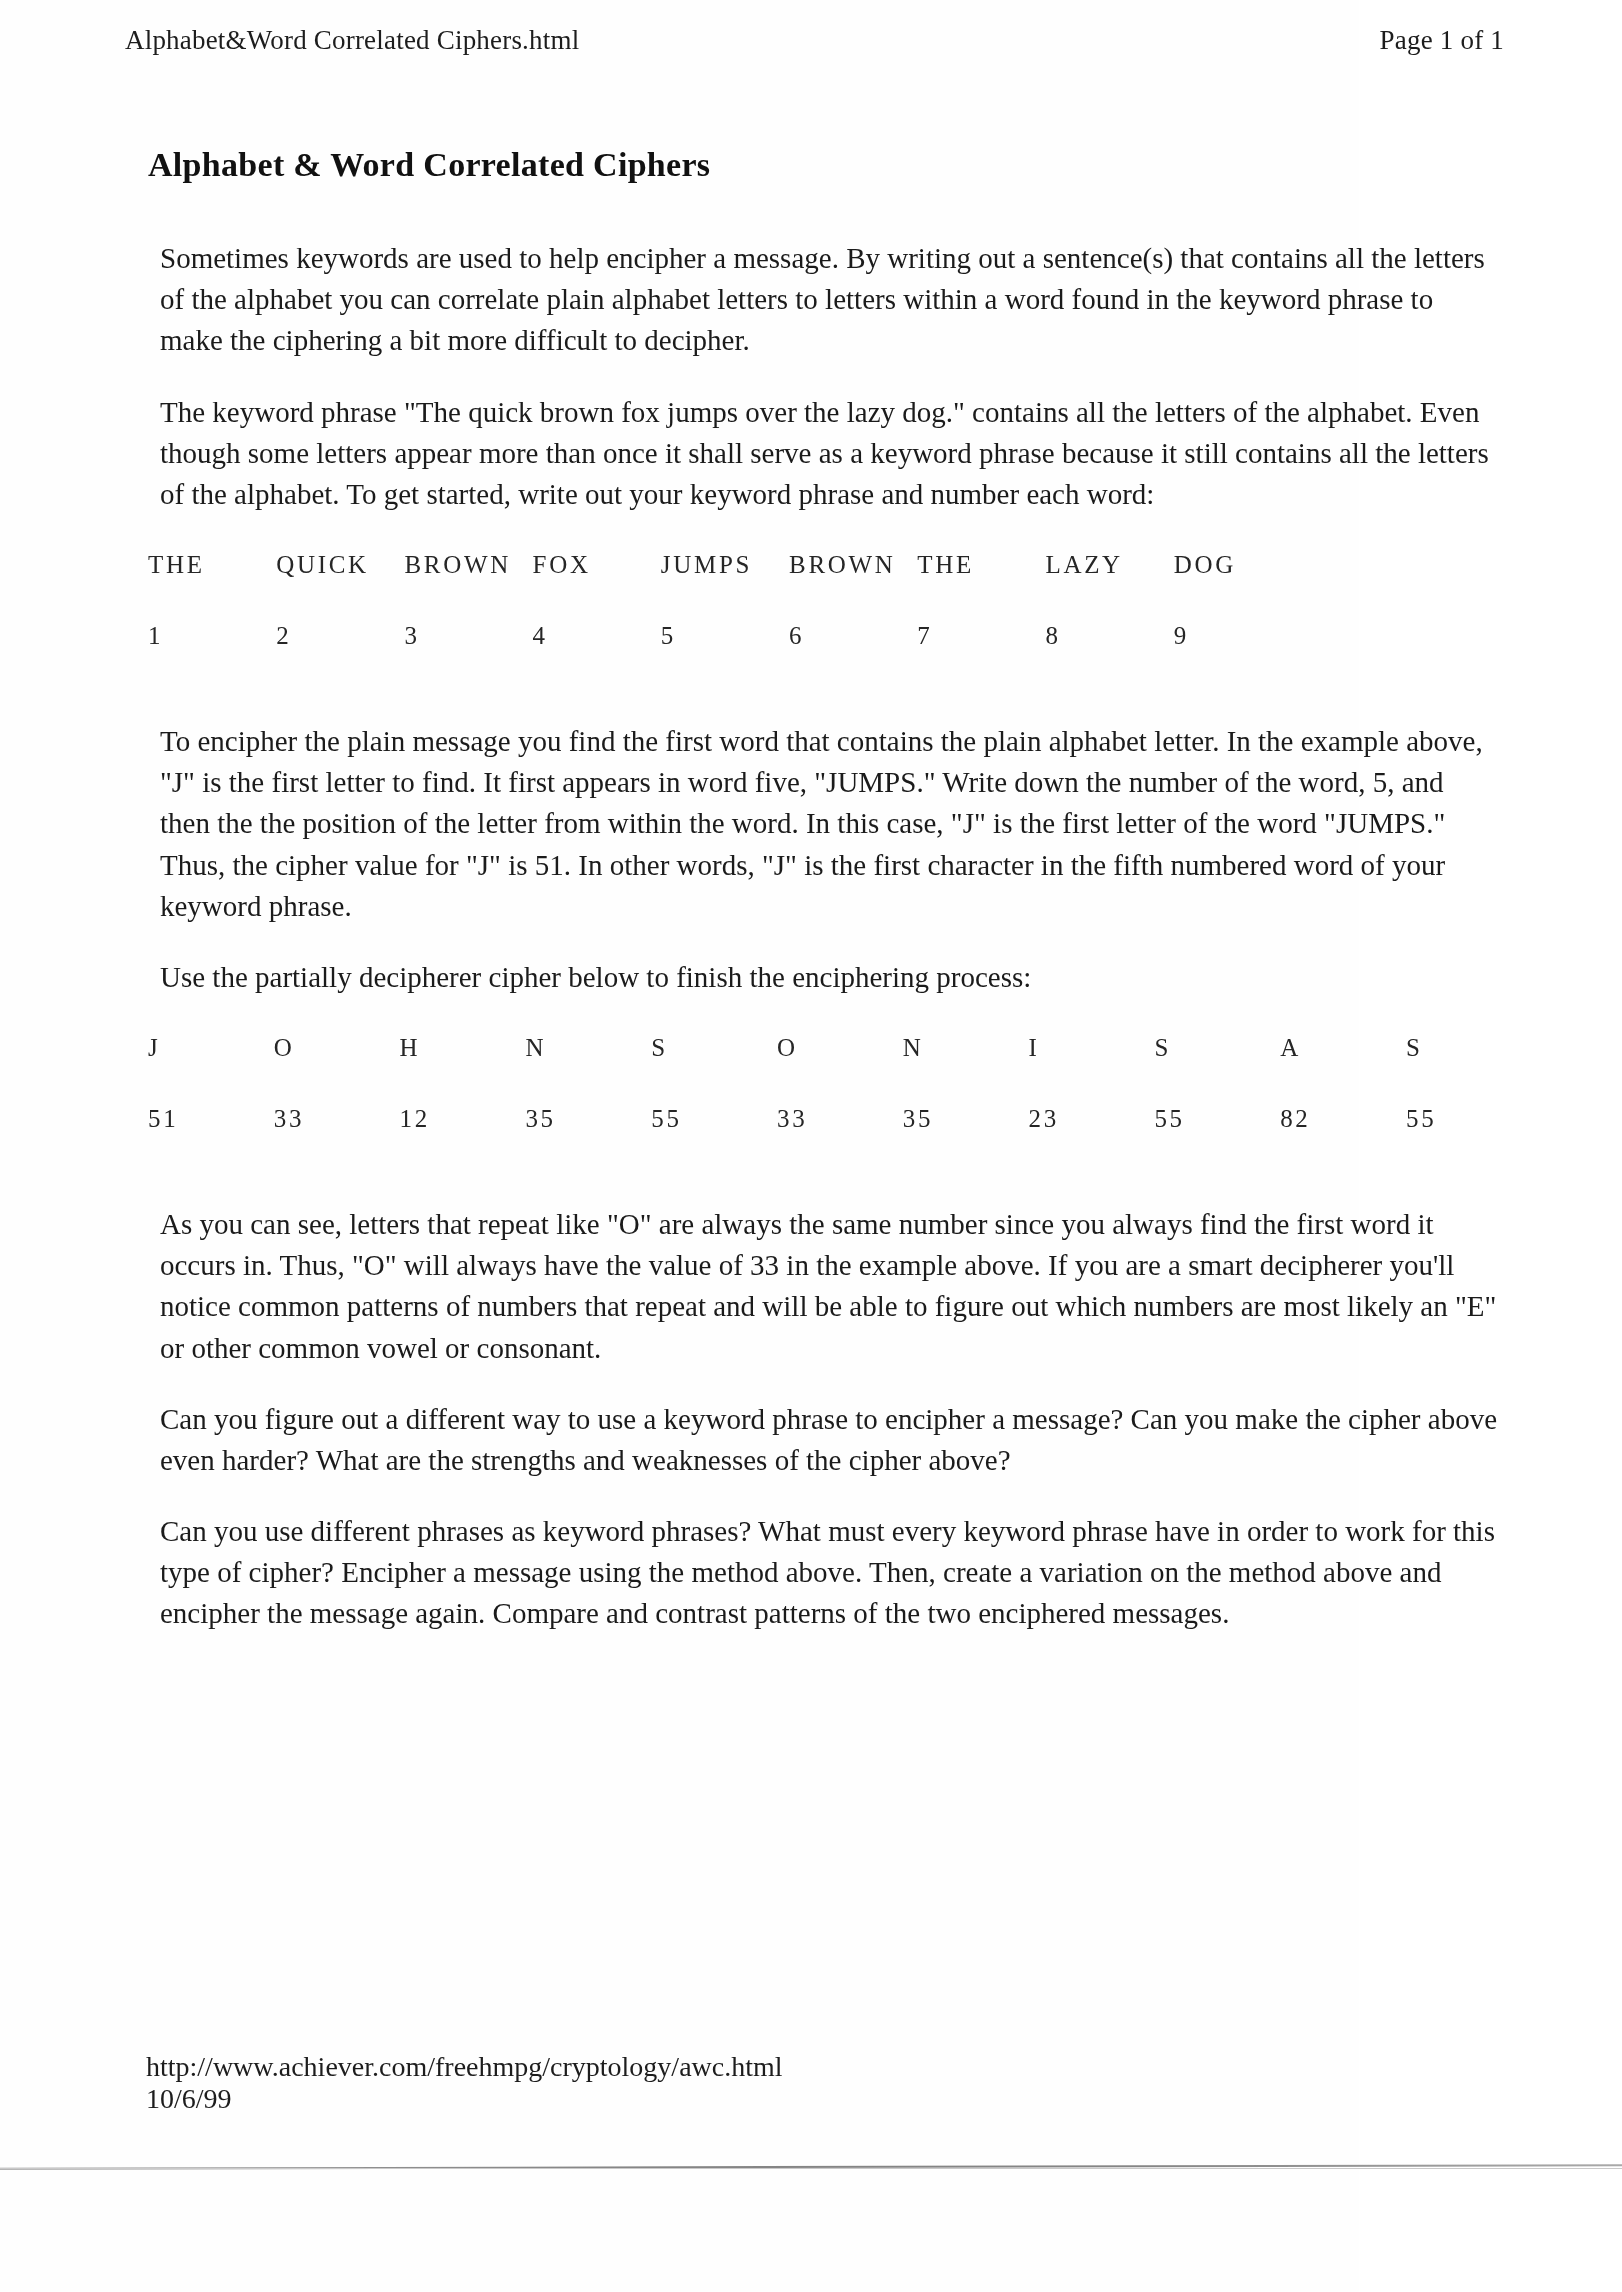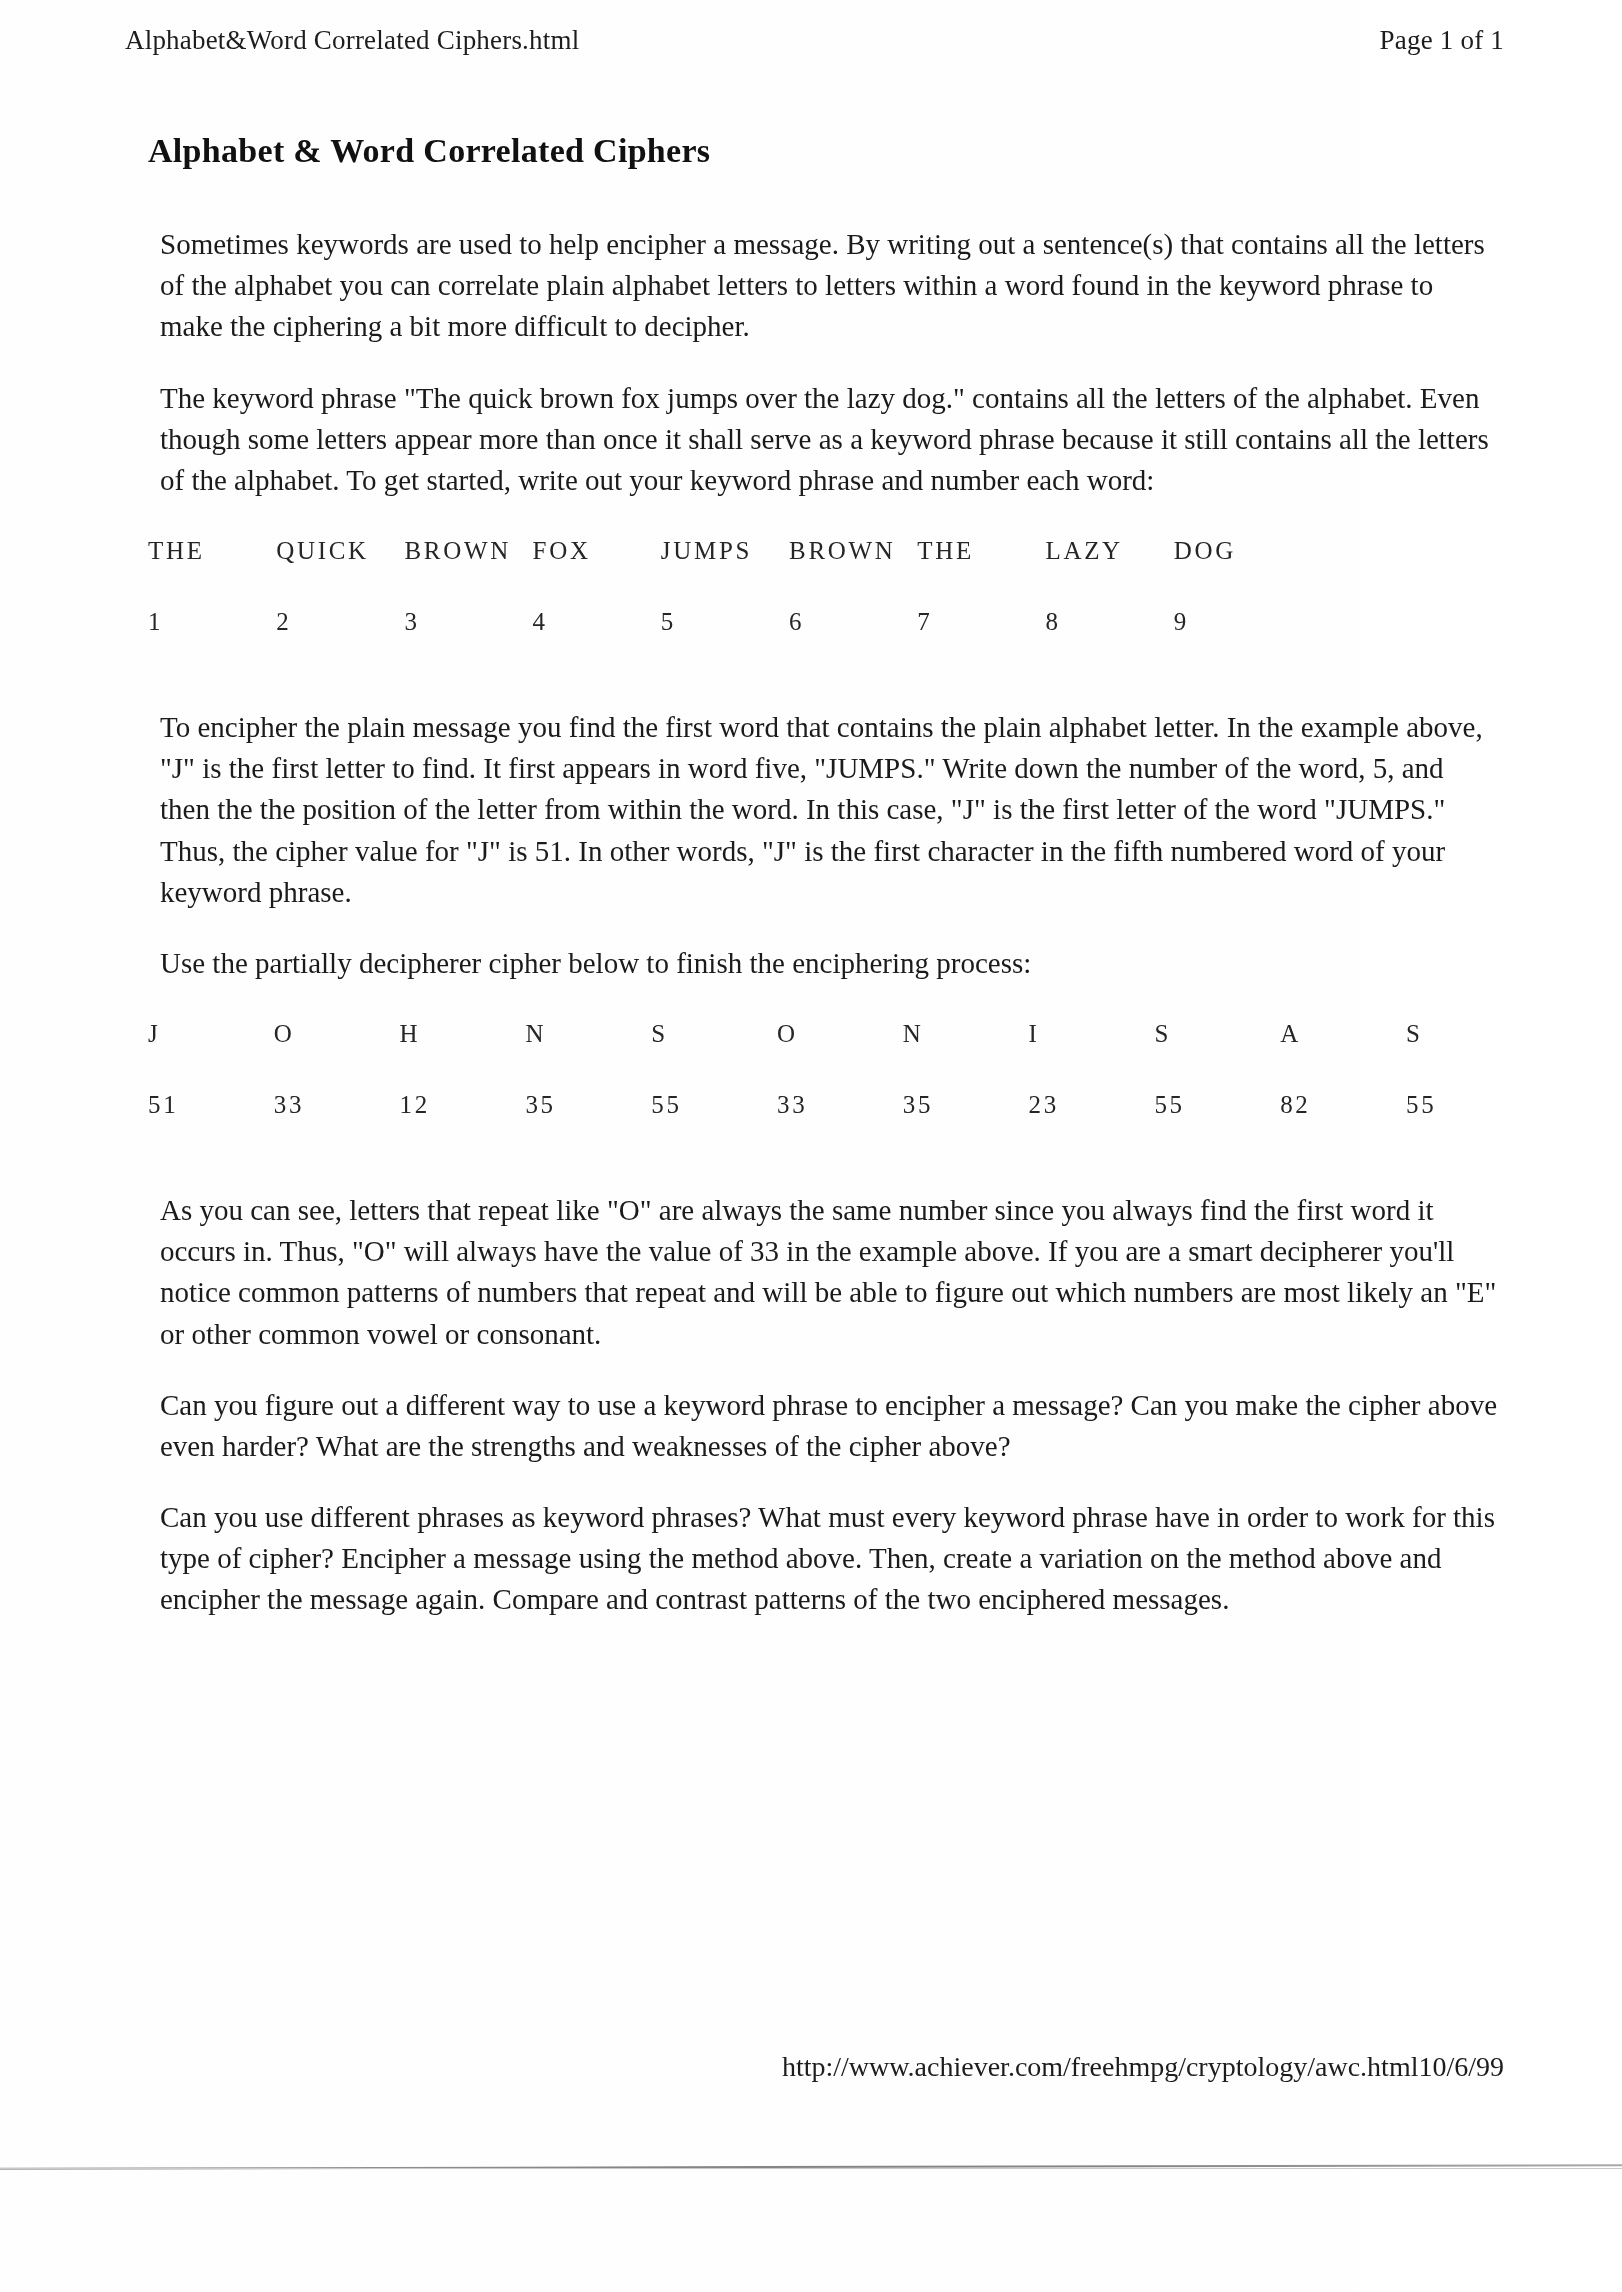--- a/index.html
+++ b/index.html
@@ -32,21 +32,21 @@
     justify-content: space-between;
     align-items: baseline;
     font-size: 27px;
     letter-spacing: 0.2px;
     color: #1d1d1d;
   }
   
   .content {
     position: absolute;
     left: 148px;
-    top: 132px;
+    top: 146px;
     width: 1352px;
   }
   h1.doc-title {
     font-size: 34px;
     font-weight: bold;
     margin: 0 0 54px 0;
     letter-spacing: 0.3px;
     color: #111111;
   }
   p.body-par {
@@ -89,28 +89,29 @@
   
   .kw .mono-cell { width: 11.1%; }
   .kw { width: 1155px; }
   
   .cipher { width: 1384px; }
   .cipher .mono-cell { width: 9.09%; }
   .gap-block { height: 30px; }
   
   .doc-footer {
     position: absolute;
-    left: 134px;
+    left: 146px;
     top: 2051px;
     width: 1370px;
     display: flex;
     justify-content: flex-end;
     align-items: baseline;
     font-size: 28px;
     color: #1d1d1d;
+    flex-direction: column;
   }
   .scan-edge {
     position: absolute;
     left: 0;
     top: 2166px;
     width: 1623px;
     height: 1.8px;
     background: linear-gradient(to right, #8a8a8a, #707070 40%, #6f6f6f 70%, #9a9a9a);
     opacity: 0.85;
     transform: rotate(-0.12deg);

